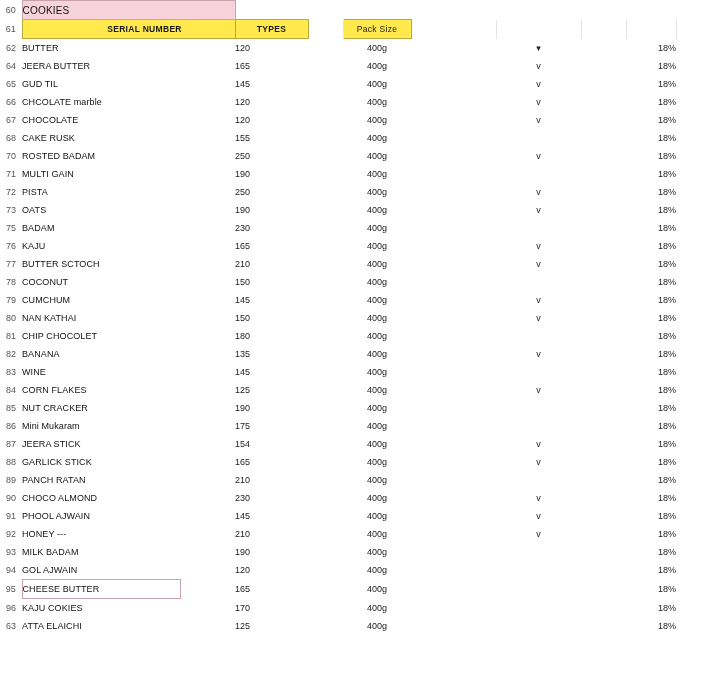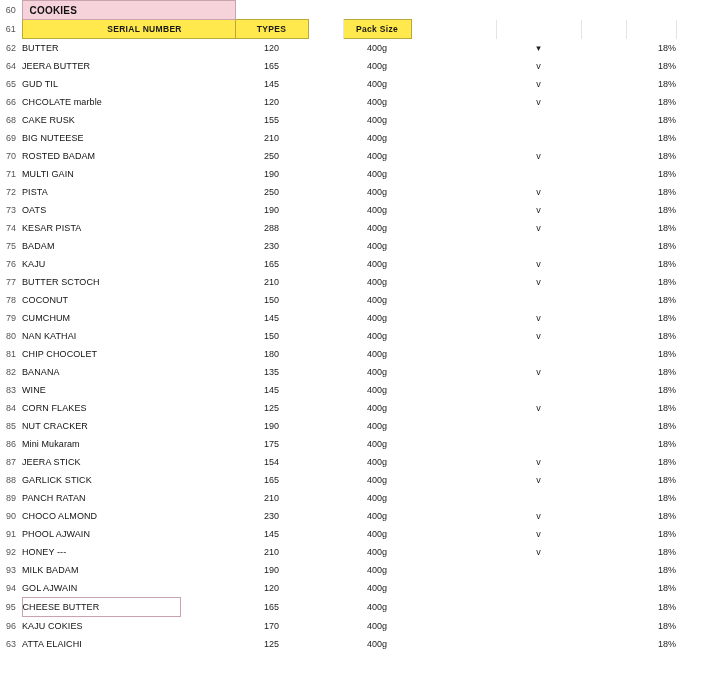--- a/index.html
+++ b/index.html
@@ -56,21 +56,21 @@
     padding-left: 7px;
     font-size: 9.5px;
     letter-spacing: 0.1px;
     border-right: 1px solid #d9d9d9;
     color: #111;
   }
   .cell-blank {
     border-right: 1px solid #e4e4e4;
   }
   .cell-types {
-    text-align: center;
+    text-align: left;
     font-size: 9px;
     margin-top: 41px;
   }
   .cell-pack {
     text-align: center;
     font-size: 9px;
   }
   .cell-check {
     text-align: center;
     font-size: 9px;
@@ -81,23 +81,22 @@
     padding-right: 14px;
     font-size: 9px;
   }
   .rowline td {
     border-bottom: 1px solid #dedede;
   }
   
   .row-title td.title-cell {
     background: #f6d3da;
     border: 1px solid #c9a3ab;
-    padding-left: 7px;
     font-size: 10px;
-    font-weight: bold;
+    font-weight: normal;
     color: #111;
     letter-spacing: 0.2px;
   }
   .row-head td.h-serial {
     background: #ffe94d;
     border: 1px solid #b9a83a;
     text-align: center;
     font-weight: bold;
     font-size: 8.5px;
     letter-spacing: 0.3px;
@@ -108,21 +107,21 @@
     border: 1px solid #b9a83a;
     text-align: center;
     font-weight: bold;
     font-size: 8.5px;
     letter-spacing: 0.3px;
   }
   .row-head td.h-pack {
     background: #ffe94d;
     border: 1px solid #b9a83a;
     text-align: center;
-    font-weight: bold;
+    font-weight: normal;
     font-size: 8.5px;
     letter-spacing: 0.3px;
   }
   .row-head td.h-blank {
     border-right: 1px solid #e4e4e4;
   }
   .vline-light {
     border-right: 1px solid #e8e8e8;
   }
   .sel-box td.cell-name {
@@ -226,46 +225,46 @@
           <td class="cell-types">120</td>
           <td class="cell-blank vline-light"></td>
           <td class="cell-pack">400g</td>
           <td class="cell-blank vline-light"></td>
           <td class="cell-check">v</td>
           <td class="cell-blank vline-light"></td>
           <td class="cell-gst">18%</td>
           <td></td>
         </tr>
         <tr class="rowline">
+          <td class="rownum">67</td>
+          <td class="cell-name">CHOCOLATE</td>
+          <td class="cell-blank vline-light"></td>
+          <td class="cell-types">120</td>
+          <td class="cell-blank vline-light"></td>
+          <td class="cell-pack">400g</td>
+          <td class="cell-blank vline-light"></td>
+          <td class="cell-check">v</td>
+          <td class="cell-blank vline-light"></td>
+          <td class="cell-gst">18%</td>
+          <td></td>
+        </tr>
+        <tr class="rowline">
           <td class="rownum">68</td>
           <td class="cell-name">CAKE RUSK</td>
           <td class="cell-blank vline-light"></td>
           <td class="cell-types">155</td>
           <td class="cell-blank vline-light"></td>
           <td class="cell-pack">400g</td>
           <td class="cell-blank vline-light"></td>
           <td class="cell-check"></td>
           <td class="cell-blank vline-light"></td>
           <td class="cell-gst">18%</td>
           <td></td>
         </tr>
         <tr class="rowline">
-          <td class="rownum">69</td>
-          <td class="cell-name">BIG NUTEESE</td>
-          <td class="cell-blank vline-light"></td>
-          <td class="cell-types">210</td>
-          <td class="cell-blank vline-light"></td>
-          <td class="cell-pack">400g</td>
-          <td class="cell-blank vline-light"></td>
-          <td class="cell-check"></td>
-          <td class="cell-blank vline-light"></td>
-          <td class="cell-gst">18%</td>
-          <td></td>
-        </tr>
-        <tr class="rowline">
           <td class="rownum">70</td>
           <td class="cell-name">ROSTED BADAM</td>
           <td class="cell-blank vline-light"></td>
           <td class="cell-types">250</td>
           <td class="cell-blank vline-light"></td>
           <td class="cell-pack">400g</td>
           <td class="cell-blank vline-light"></td>
           <td class="cell-check">v</td>
           <td class="cell-blank vline-light"></td>
           <td class="cell-gst">18%</td>
@@ -295,33 +294,20 @@
           <td class="cell-check">v</td>
           <td class="cell-blank vline-light"></td>
           <td class="cell-gst">18%</td>
           <td></td>
         </tr>
         <tr class="rowline">
           <td class="rownum">73</td>
           <td class="cell-name">OATS</td>
           <td class="cell-blank vline-light"></td>
           <td class="cell-types">190</td>
-          <td class="cell-blank vline-light"></td>
-          <td class="cell-pack">400g</td>
-          <td class="cell-blank vline-light"></td>
-          <td class="cell-check">v</td>
-          <td class="cell-blank vline-light"></td>
-          <td class="cell-gst">18%</td>
-          <td></td>
-        </tr>
-        <tr class="rowline">
-          <td class="rownum">74</td>
-          <td class="cell-name">KESAR PISTA</td>
-          <td class="cell-blank vline-light"></td>
-          <td class="cell-types">288</td>
           <td class="cell-blank vline-light"></td>
           <td class="cell-pack">400g</td>
           <td class="cell-blank vline-light"></td>
           <td class="cell-check">v</td>
           <td class="cell-blank vline-light"></td>
           <td class="cell-gst">18%</td>
           <td></td>
         </tr>
         <tr class="rowline">
           <td class="rownum">75</td>

